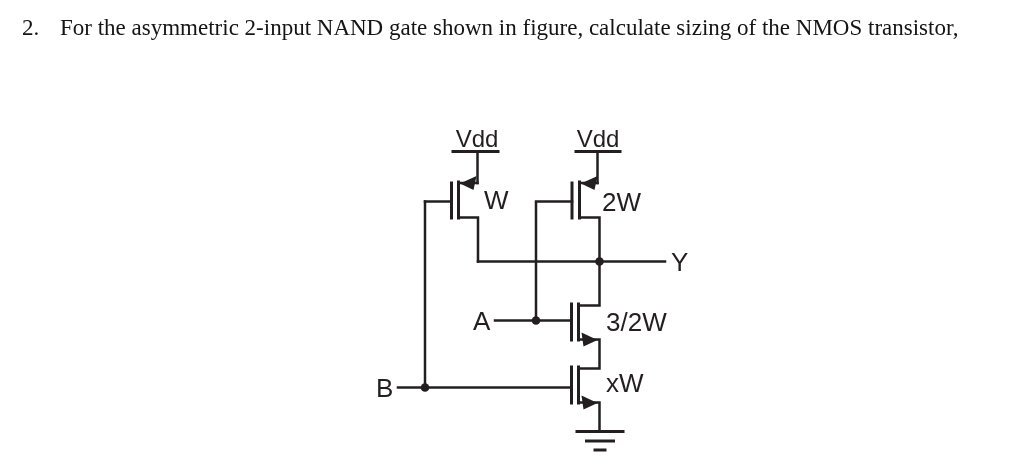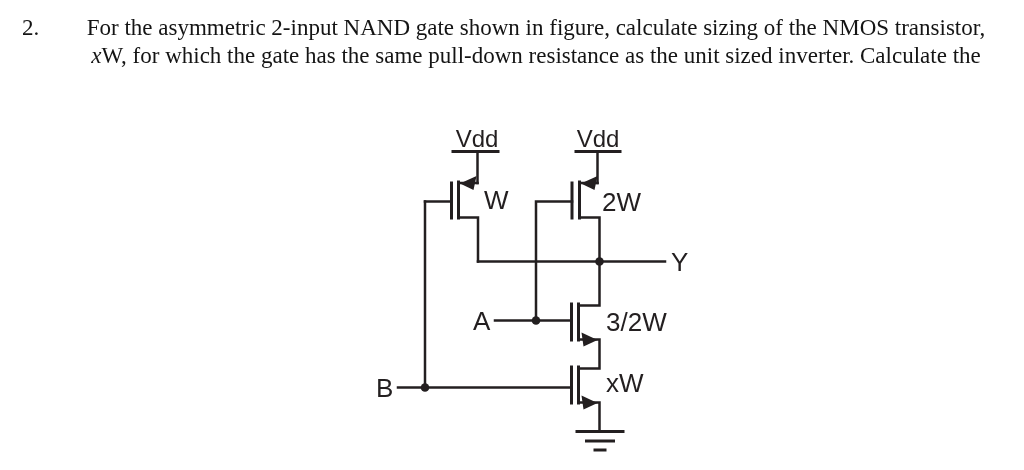--- a/index.html
+++ b/index.html
@@ -17,21 +17,21 @@
     position: absolute;
     left: 22px; top: 14px;
     width: 990px;
     display: flex;
     color: #141414;
     font-size: 23px;
     line-height: 28px;
   }
   .problem-number { width: 38px; flex: 0 0 38px; }
   .problem-text { flex: 1; }
-  .pline { white-space: nowrap; text-align: center; }
+  .pline { white-space: nowrap; }
   .it { font-style: italic; }
 
   
   .circuit {
     position: absolute;
     left: 0; top: 0;
     width: 1024px; height: 470px;
   }
   .circuit text {
     font-family: "Liberation Sans", sans-serif;
@@ -42,21 +42,20 @@
 </style>
 </head>
 <body>
 
 <div class="page">
 
   <div class="problem">
     <div class="problem-number">2.</div>
     <div class="problem-text">
       <div class="pline"><span>For the asymmetric 2-input NAND gate shown in figure, calculate sizing of the NMOS transistor,</span></div>
-      <div class="pline"><span class="it">x</span><span>W, for which the gate has the same pull-down resistance as the unit sized inverter. Calculate the</span></div>
     </div>
   </div>
 
   <svg class="circuit" viewBox="0 0 1024 470" xmlns="http://www.w3.org/2000/svg">
 
     <g fill="none" stroke="#231f20" stroke-width="2.5" stroke-linecap="square">
 
       <path stroke-width="3" d="M453 151.5 H498"></path>
       <path d="M477.5 151.5 V183"></path>
 

